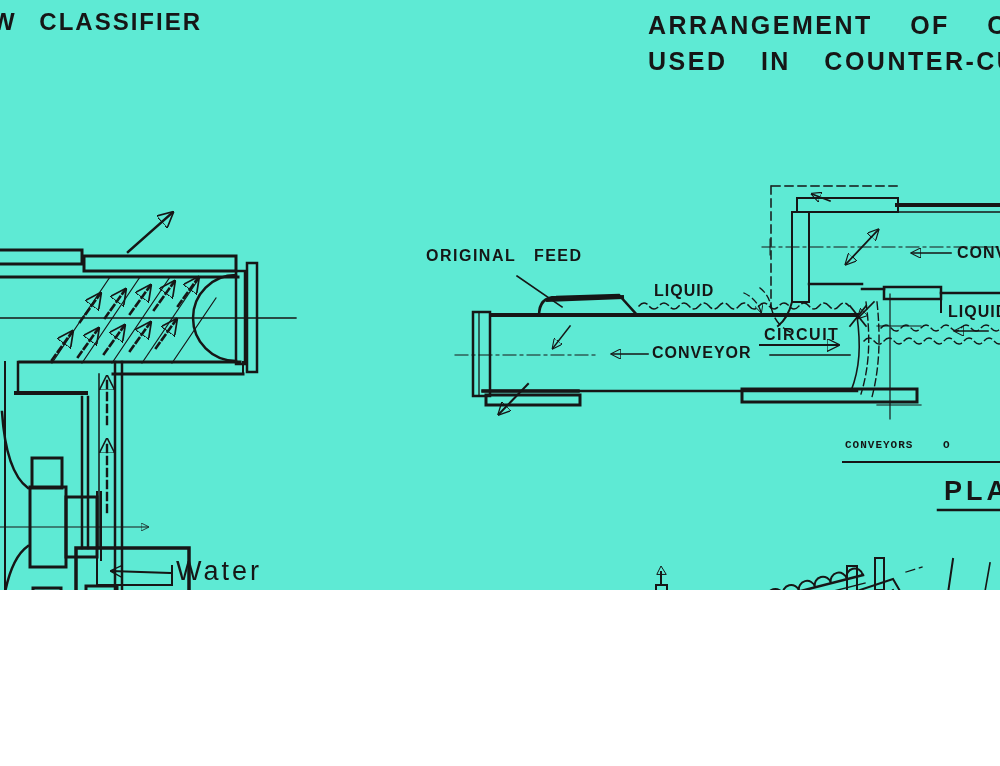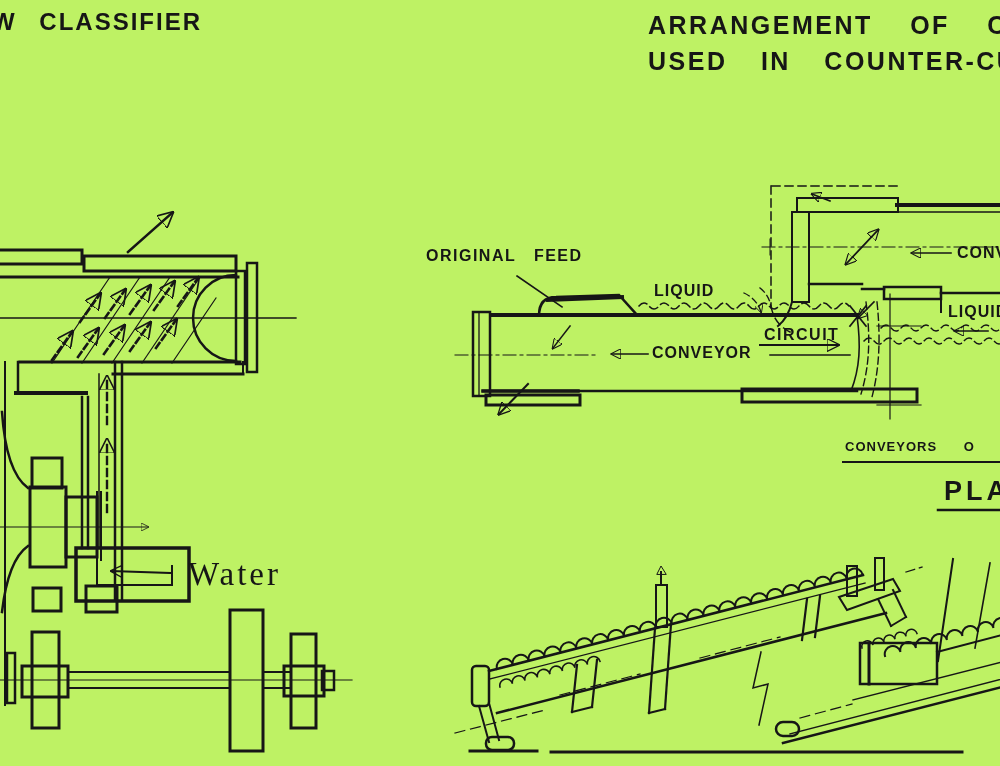--- a/index.html
+++ b/index.html
@@ -1,35 +1,35 @@
 <!DOCTYPE html>
 <html><head>
 <meta charset="utf-8">
 <style>
   html,body{margin:0;padding:0;background:#fff;}
-  .stage{position:relative;width:1000px;height:766px;background:#bef264;overflow:hidden;
+  .stage{position:relative;width:1000px;height:590px;background:#5eead4;overflow:hidden;
          font-family:"Liberation Sans",sans-serif;color:#161616;}
   svg{position:absolute;left:0;top:0;}
   svg line, svg path, svg rect{stroke:#161616;fill:none;stroke-linecap:square;}
   .lab{position:absolute;white-space:nowrap;color:#161616;}
   .b{font-weight:bold;}
   .title-l1{top:8px;left:-8px;font-size:24px;letter-spacing:2px;word-spacing:14px;}
   .title-l2{top:44px;left:46px;font-size:24px;letter-spacing:3px;word-spacing:28px;}
   .rtitle-l1{top:11px;left:648px;font-size:25px;letter-spacing:2.5px;word-spacing:28px;}
   .rtitle-l2{top:47px;left:648px;font-size:25px;letter-spacing:2.5px;word-spacing:24px;}
   .finished{top:182px;left:82px;font-size:26px;letter-spacing:2px;word-spacing:10px;}
-  .water{top:556px;left:188px;font-size:33px;letter-spacing:3px;font-family:Liberation Serif, serif;}
+  .water{top:556px;left:176px;font-size:27px;letter-spacing:3px;}
   .origfeed{top:247px;left:426px;font-size:16px;letter-spacing:1.5px;word-spacing:12px;}
   .liqtop{top:282px;left:654px;font-size:16px;letter-spacing:1px;}
   .convlow{top:344px;left:652px;font-size:16px;letter-spacing:1px;}
   .solids{top:326px;left:764px;font-size:16px;letter-spacing:1.5px;}
   .finalsol{top:436px;left:437px;font-size:16.5px;letter-spacing:2px;word-spacing:12px;}
   .convup{top:244px;left:957px;font-size:16px;letter-spacing:1px;}
   .liqright{top:303px;left:948px;font-size:16px;letter-spacing:1px;}
-  .convcap{top:439px;left:845px;font-size:13px;letter-spacing:1px;word-spacing:22px;}
+  .convcap{top:439px;left:845px;font-size:11px;letter-spacing:1px;word-spacing:22px;font-family:Liberation Mono, monospace;}
   .plancap{top:476px;left:944px;font-size:27px;letter-spacing:4px;}
 </style>
 </head>
 <body>
 
 <div class="stage">
 
 <svg width="1000" height="766" viewBox="0 0 1000 766">
   <defs>
     <marker id="ah" viewBox="0 0 10 10" refX="8.5" refY="5" markerWidth="6.5" markerHeight="6.5" orient="auto-start-reverse">

